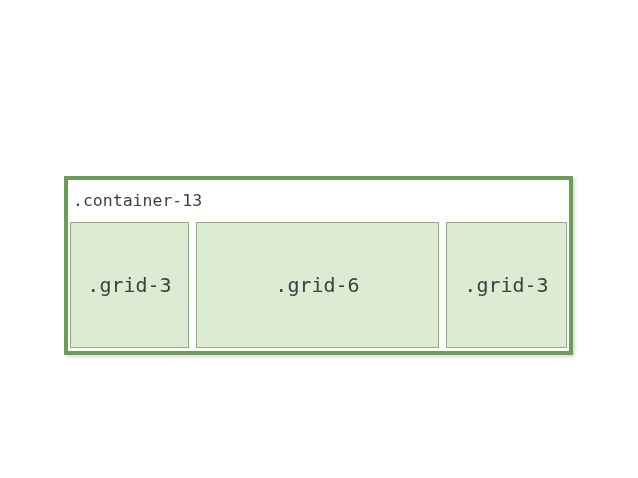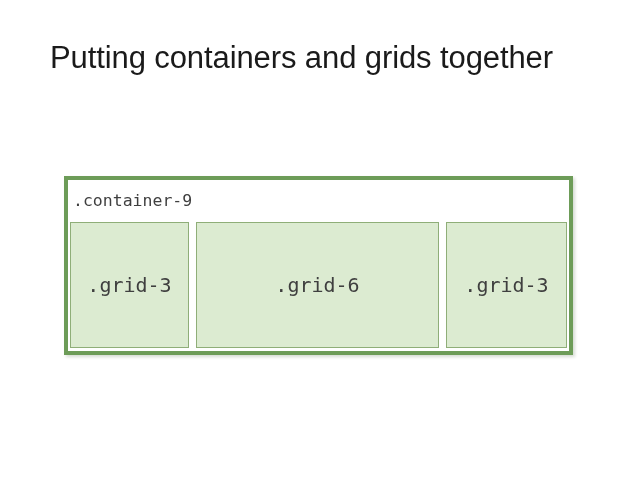--- a/index.html
+++ b/index.html
@@ -106,26 +106,25 @@
     color: #3f3f3f;
     white-space: nowrap;
     text-align: center;
   }
 </style>
 </head>
 <body>
 
 <div id="slide">
 
-  <div id="slide-title">Putting containers and grids together</div>
 
   <div id="container-box">
     <div id="container-inner">
 
-      <div id="container-label">.container-9</div>
+      <div id="container-label">.container-13</div>
 
       <div id="grid-row">
 
         <div class="grid-box" id="grid-box-1">
           <span class="grid-label">.grid-3</span>
         </div>
 
         <div class="grid-box" id="grid-box-2">
           <span class="grid-label">.grid-6</span>
         </div>

